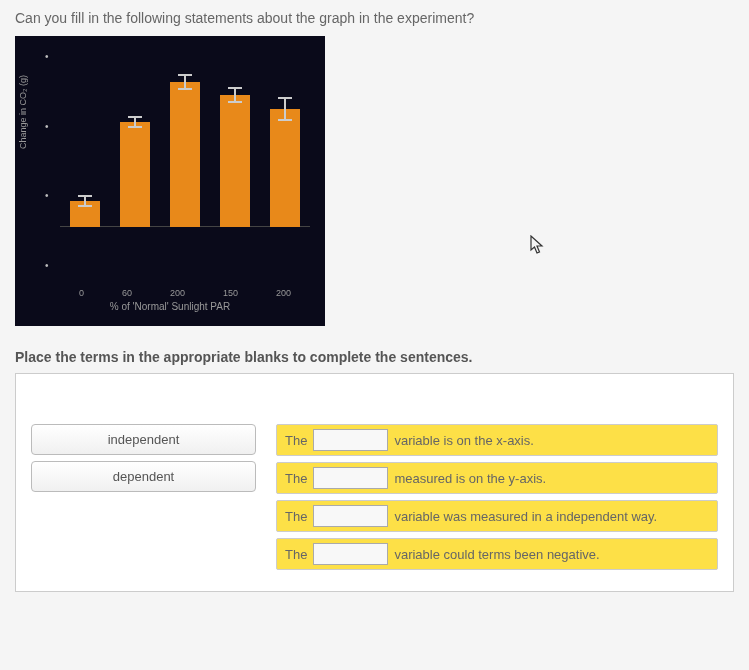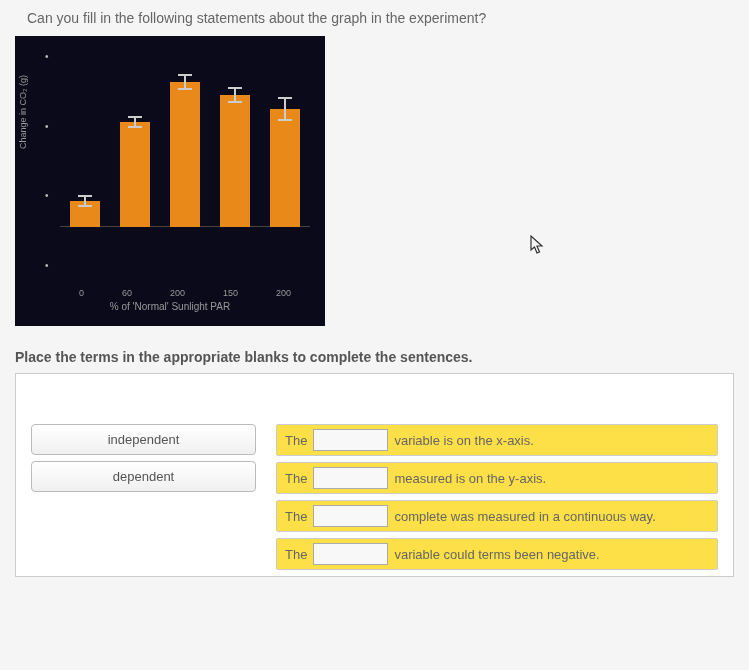--- a/index.html
+++ b/index.html
@@ -9,21 +9,20 @@
     width: 749px;
     height: 670px;
     padding: 10px 15px;
     color: #555;
     position: relative;
   }
   .question {
     font-size: 14px;
     color: #666;
     margin-bottom: 10px;
-    margin-left: 12px;
   }
   .chart-container {
     width: 310px;
     height: 290px;
     background: #0a0a1a;
     position: relative;
     padding: 10px;
   }
   .chart-area {
     position: absolute;
@@ -119,21 +118,21 @@
   .instruction {
     font-size: 14px;
     color: #555;
     margin-top: 23px;
     margin-bottom: 8px;
     font-weight: bold;
   }
   .activity {
     border: 1px solid #ccc;
     background: #fff;
-    padding: 50px 15px 0 15px;
+    padding: 50px 15px 15px 15px;
     display: flex;
     gap: 20px;
   }
   .source-col {
     width: 225px;
     flex-shrink: 0;
   }
   .term {
     border: 1px solid #bbb;
     background: linear-gradient(#fff, #f0f0f0);
@@ -242,21 +241,21 @@
       <span>variable is on the x-axis.</span>
     </div>
     <div class="sentence">
       <span>The</span>
       <span class="blank"></span>
       <span>measured is on the y-axis.</span>
     </div>
     <div class="sentence">
       <span>The</span>
       <span class="blank"></span>
-      <span>complete was measured in a continuous way.</span>
+      <span>variable was measured in a independent way.</span>
     </div>
     <div class="sentence">
       <span>The</span>
       <span class="blank"></span>
       <span>variable could terms been negative.</span>
     </div>
   </div>
 </div>
 
 <div class="cursor">

